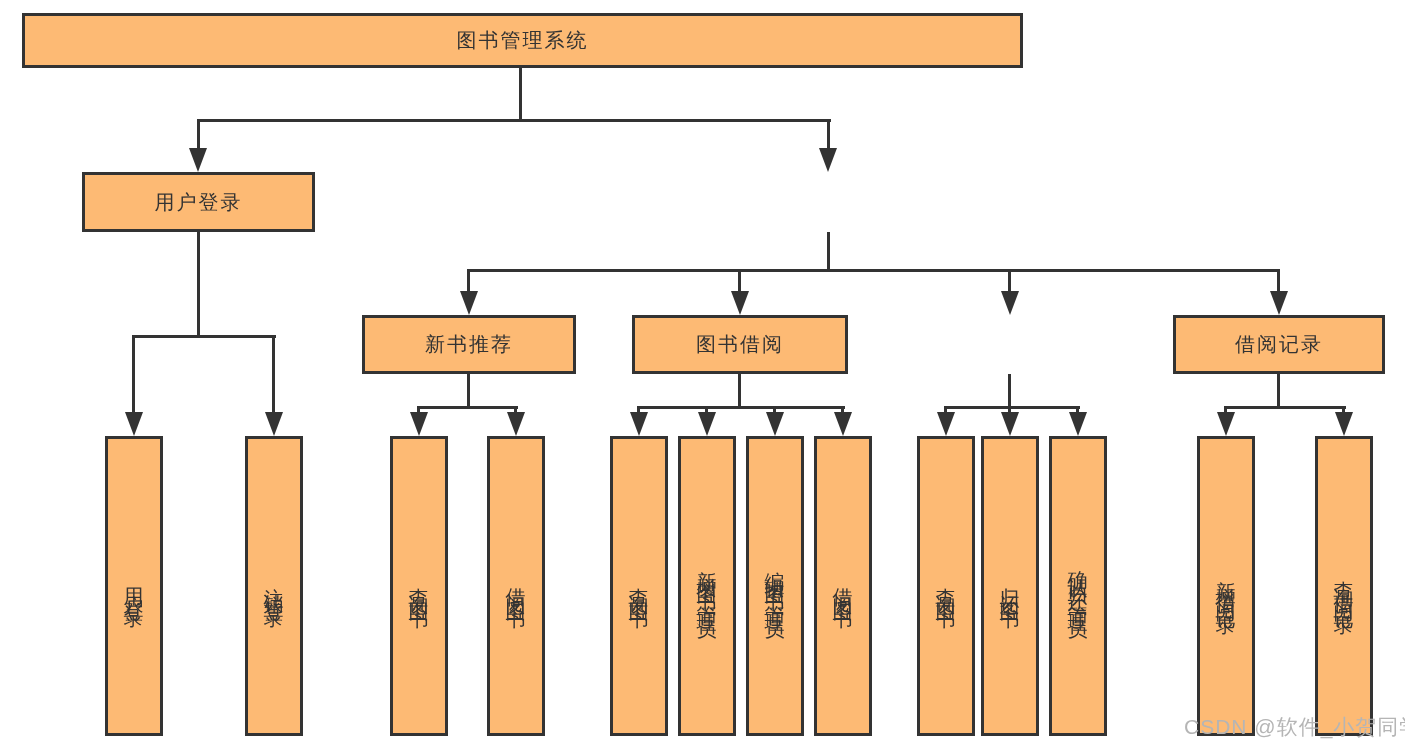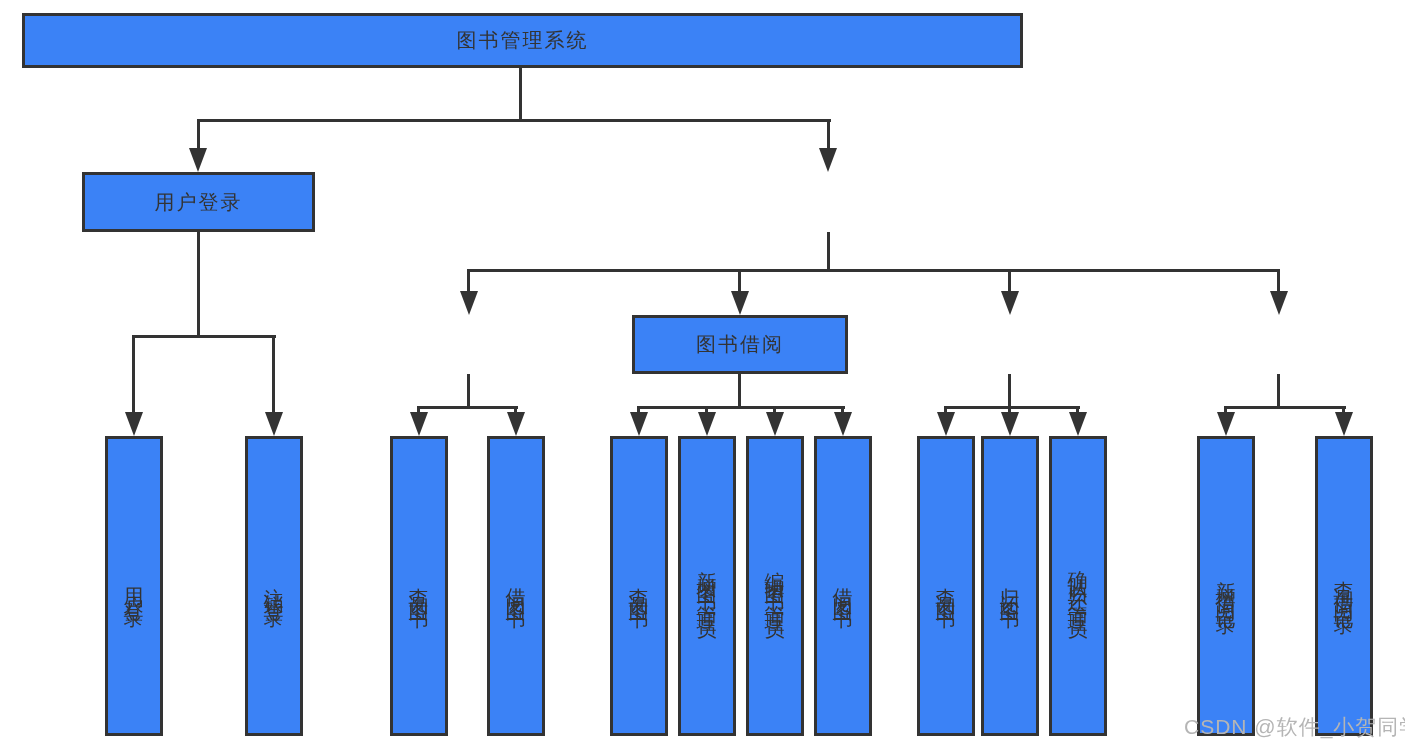--- a/index.html
+++ b/index.html
@@ -16,21 +16,21 @@
     position: relative;
     width: 1405px;
     height: 747px;
     background: var(--background);
     overflow: hidden;
   }
 
   
   .node {
     position: absolute;
-    background: #3b82f6;
+    background: #fdba74;
     border: 3px solid var(--line);
     display: flex;
     align-items: center;
     justify-content: center;
     color: var(--text);
   }
   .node .lbl {
     font-size: 20px;
     letter-spacing: 2px;
     color: var(--text);
@@ -100,22 +100,28 @@
   <div class="hline" style="left:467px;  top:269px; width:813px;"></div>
   <div class="vline" style="left:467px;  top:269px; height:26px;"></div>
   <div class="vline" style="left:738px;  top:269px; height:26px;"></div>
   <div class="vline" style="left:1008px; top:269px; height:26px;"></div>
   <div class="vline" style="left:1277px; top:269px; height:26px;"></div>
   <div class="arr" style="left:460px;  top:291px;"></div>
   <div class="arr" style="left:731px;  top:291px;"></div>
   <div class="arr" style="left:1001px; top:291px;"></div>
   <div class="arr" style="left:1270px; top:291px;"></div>
 
+  <div class="node" style="left:362px; top:315px; width:214px; height:59px;">
+    <span class="lbl">新书推荐</span>
+  </div>
   <div class="node" style="left:632px; top:315px; width:216px; height:59px;font-family:Liberation Serif, serif;">
     <span class="lbl">图书借阅</span>
+  </div>
+  <div class="node" style="left:1173px; top:315px; width:212px; height:59px;">
+    <span class="lbl">借阅记录</span>
   </div>
 
   <div class="vline" style="left:467px; top:374px; height:34px;"></div>
   <div class="hline" style="left:417px; top:406px; width:101px;"></div>
   <div class="vline" style="left:417px; top:406px; height:9px;"></div>
   <div class="vline" style="left:514px; top:406px; height:9px;"></div>
   <div class="arr" style="left:410px; top:412px;"></div>
   <div class="arr" style="left:507px; top:412px;"></div>
 
   <div class="vline" style="left:738px; top:374px; height:34px;"></div>

